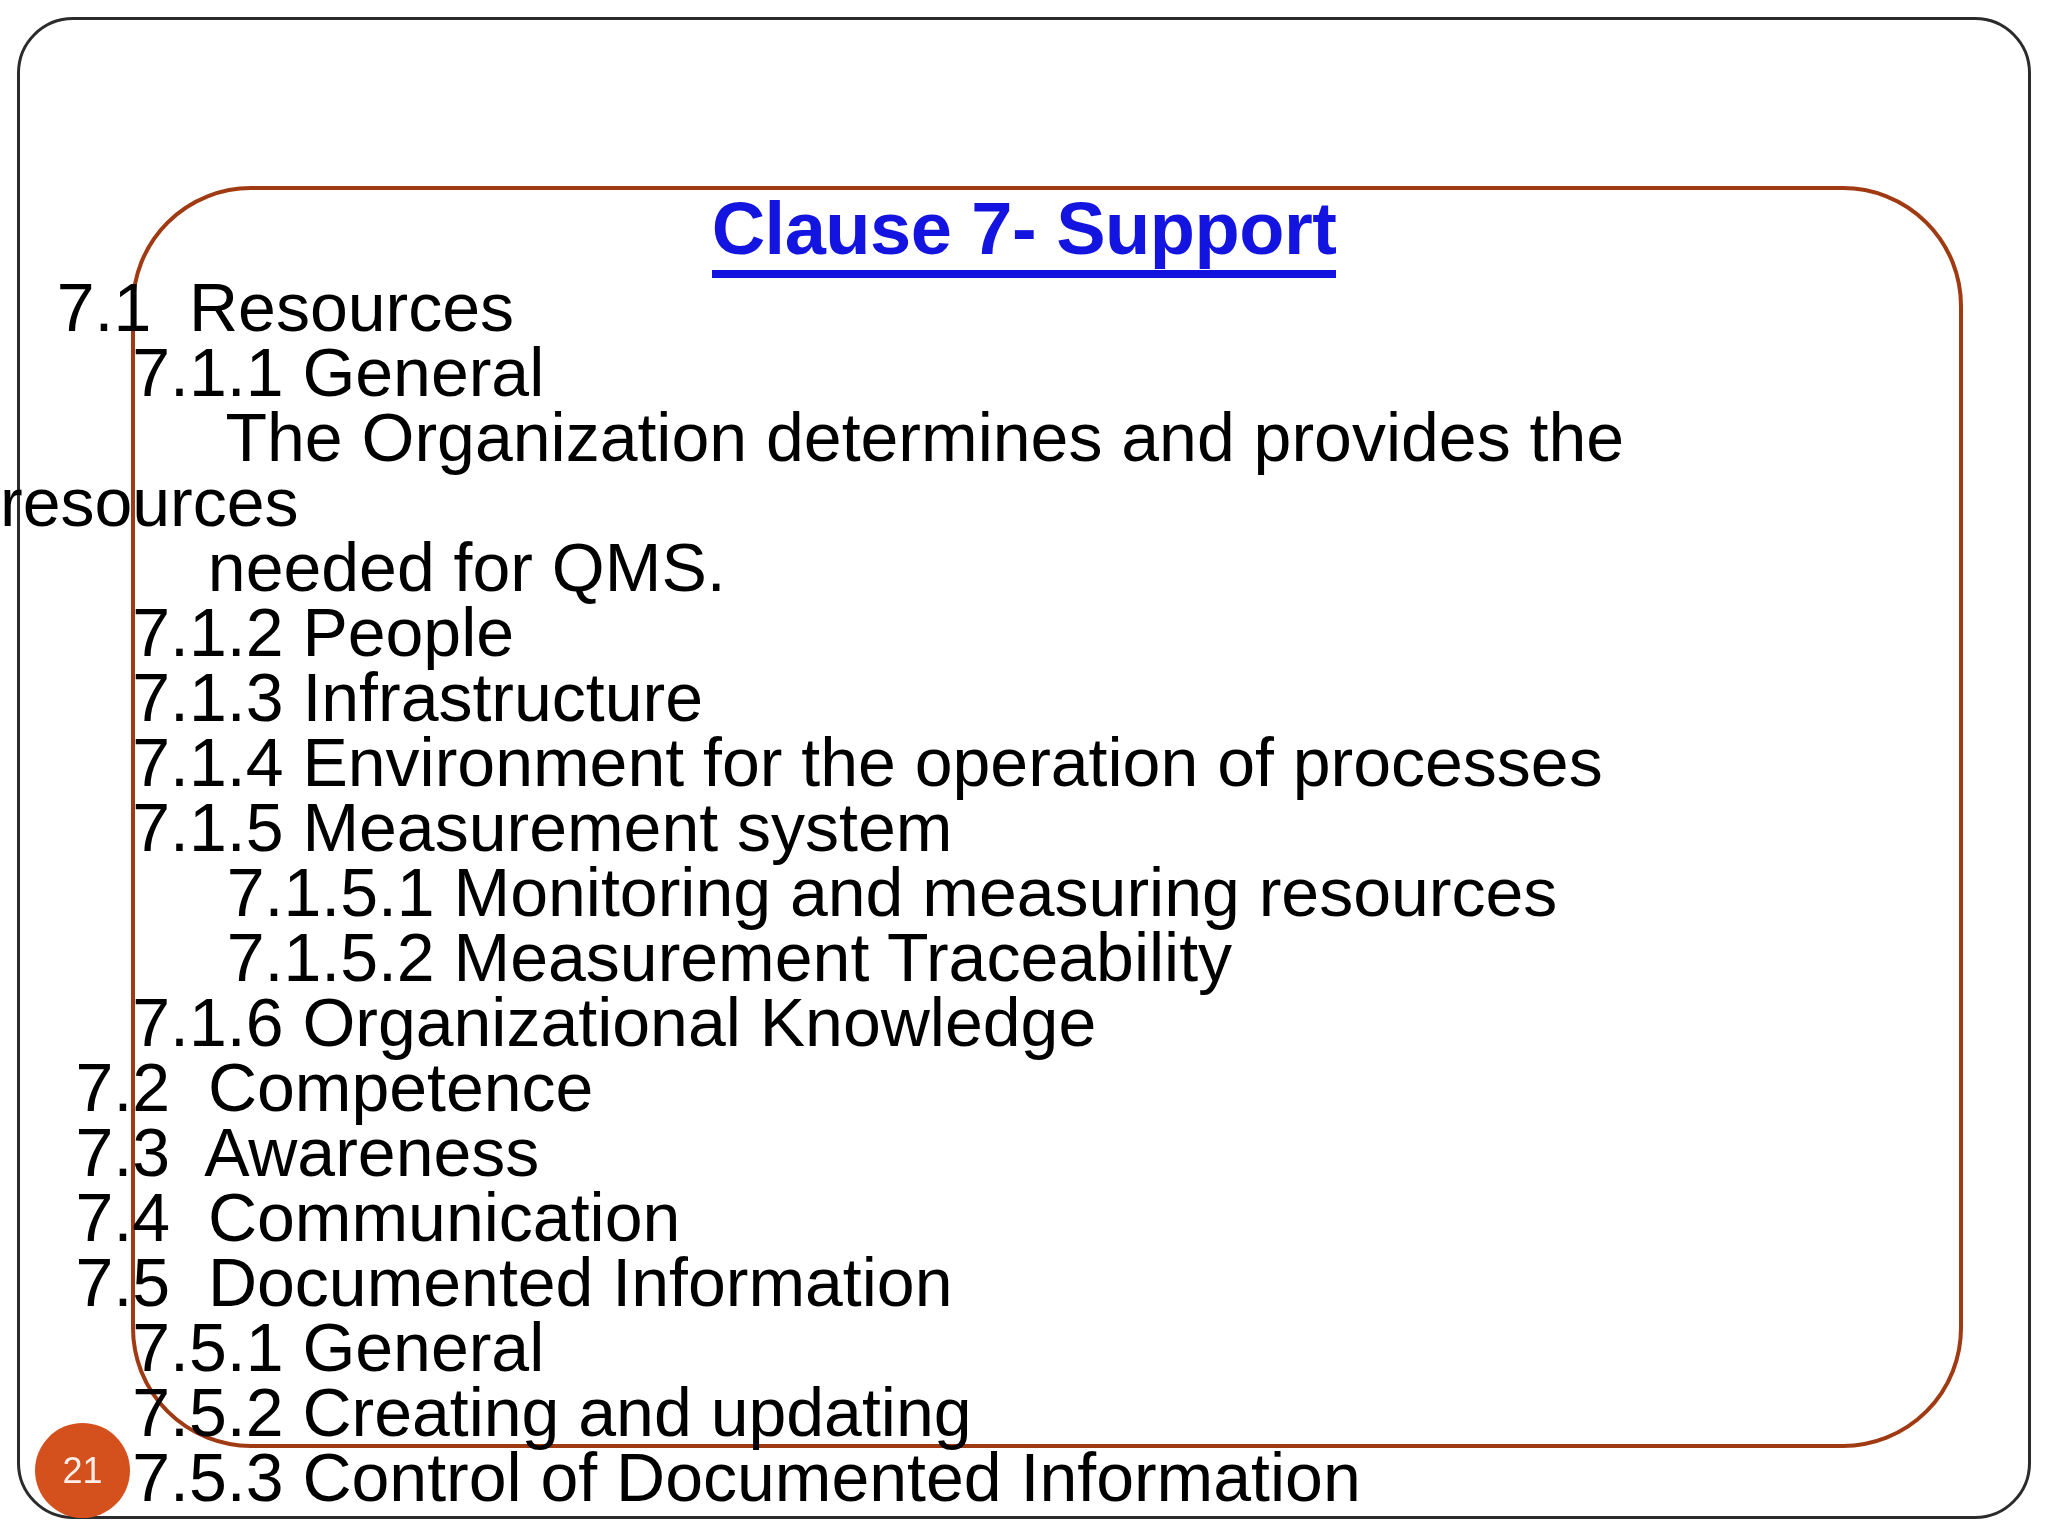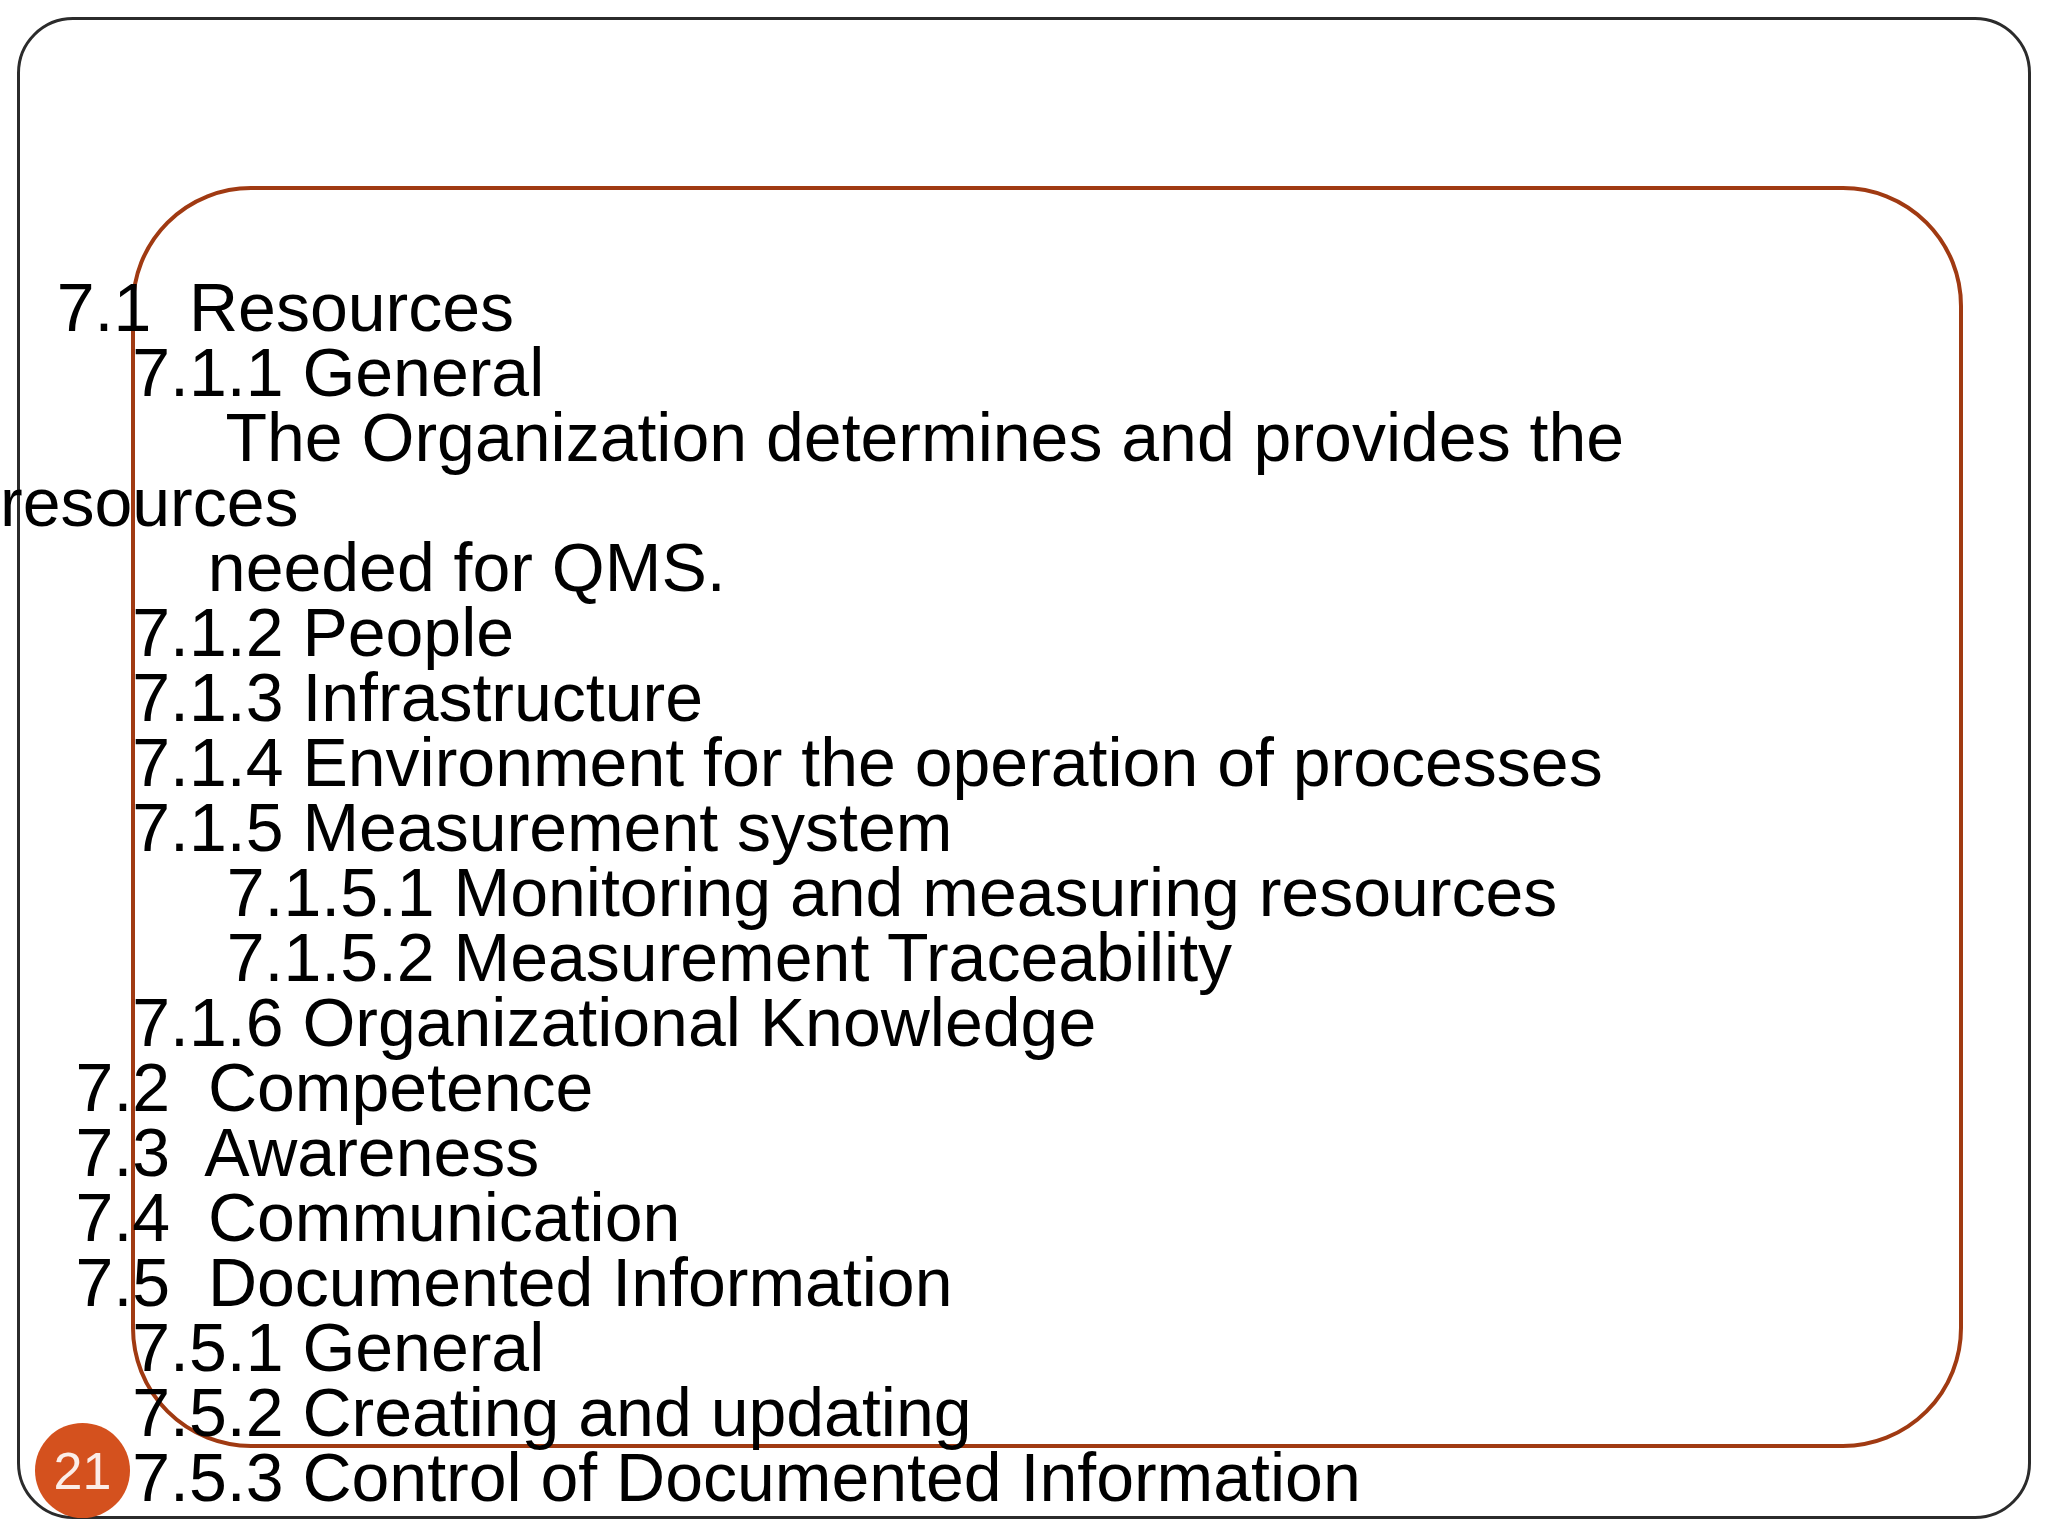--- a/index.html
+++ b/index.html
@@ -88,33 +88,36 @@
     left: 35px;
     top: 1423px;
     width: 95px;
     height: 95px;
     border-radius: 50%;
     background: #D4511E;
     color: #FBEDE8;
     display: flex;
     align-items: center;
     justify-content: center;
-    font-size: 52px;
+    font-size: 36px;
     font-weight: normal;
     line-height: 1;
   }
 </style>
 </head>
 <body>
 
 <div class="slide">
 
   <div class="outer-frame"></div>
   <div class="inner-frame"></div>
 
+  <div class="title">
+    <span class="tline">Clause 7- Support</span>
+  </div>
 
   <div class="body-text"><span class="line">   7.1  Resources</span><span class="line">       7.1.1 General</span><span class="line">            The Organization determines and provides the</span><span class="line">resources</span><span class="line">           needed for QMS.</span><span class="line">       7.1.2 People</span><span class="line">       7.1.3 Infrastructure</span><span class="line">       7.1.4 Environment for the operation of processes</span><span class="line">       7.1.5 Measurement system</span><span class="line">            7.1.5.1 Monitoring and measuring resources</span><span class="line">            7.1.5.2 Measurement Traceability</span><span class="line">       7.1.6 Organizational Knowledge</span><span class="line">    7.2  Competence</span><span class="line">    7.3  Awareness</span><span class="line">    7.4  Communication</span><span class="line">    7.5  Documented Information</span><span class="line">       7.5.1 General</span><span class="line">       7.5.2 Creating and updating</span><span class="line">       7.5.3 Control of Documented Information</span></div>
 
   <div class="page-badge">
     <span>21</span>
   </div>
 
 </div>
 
 </body></html>

